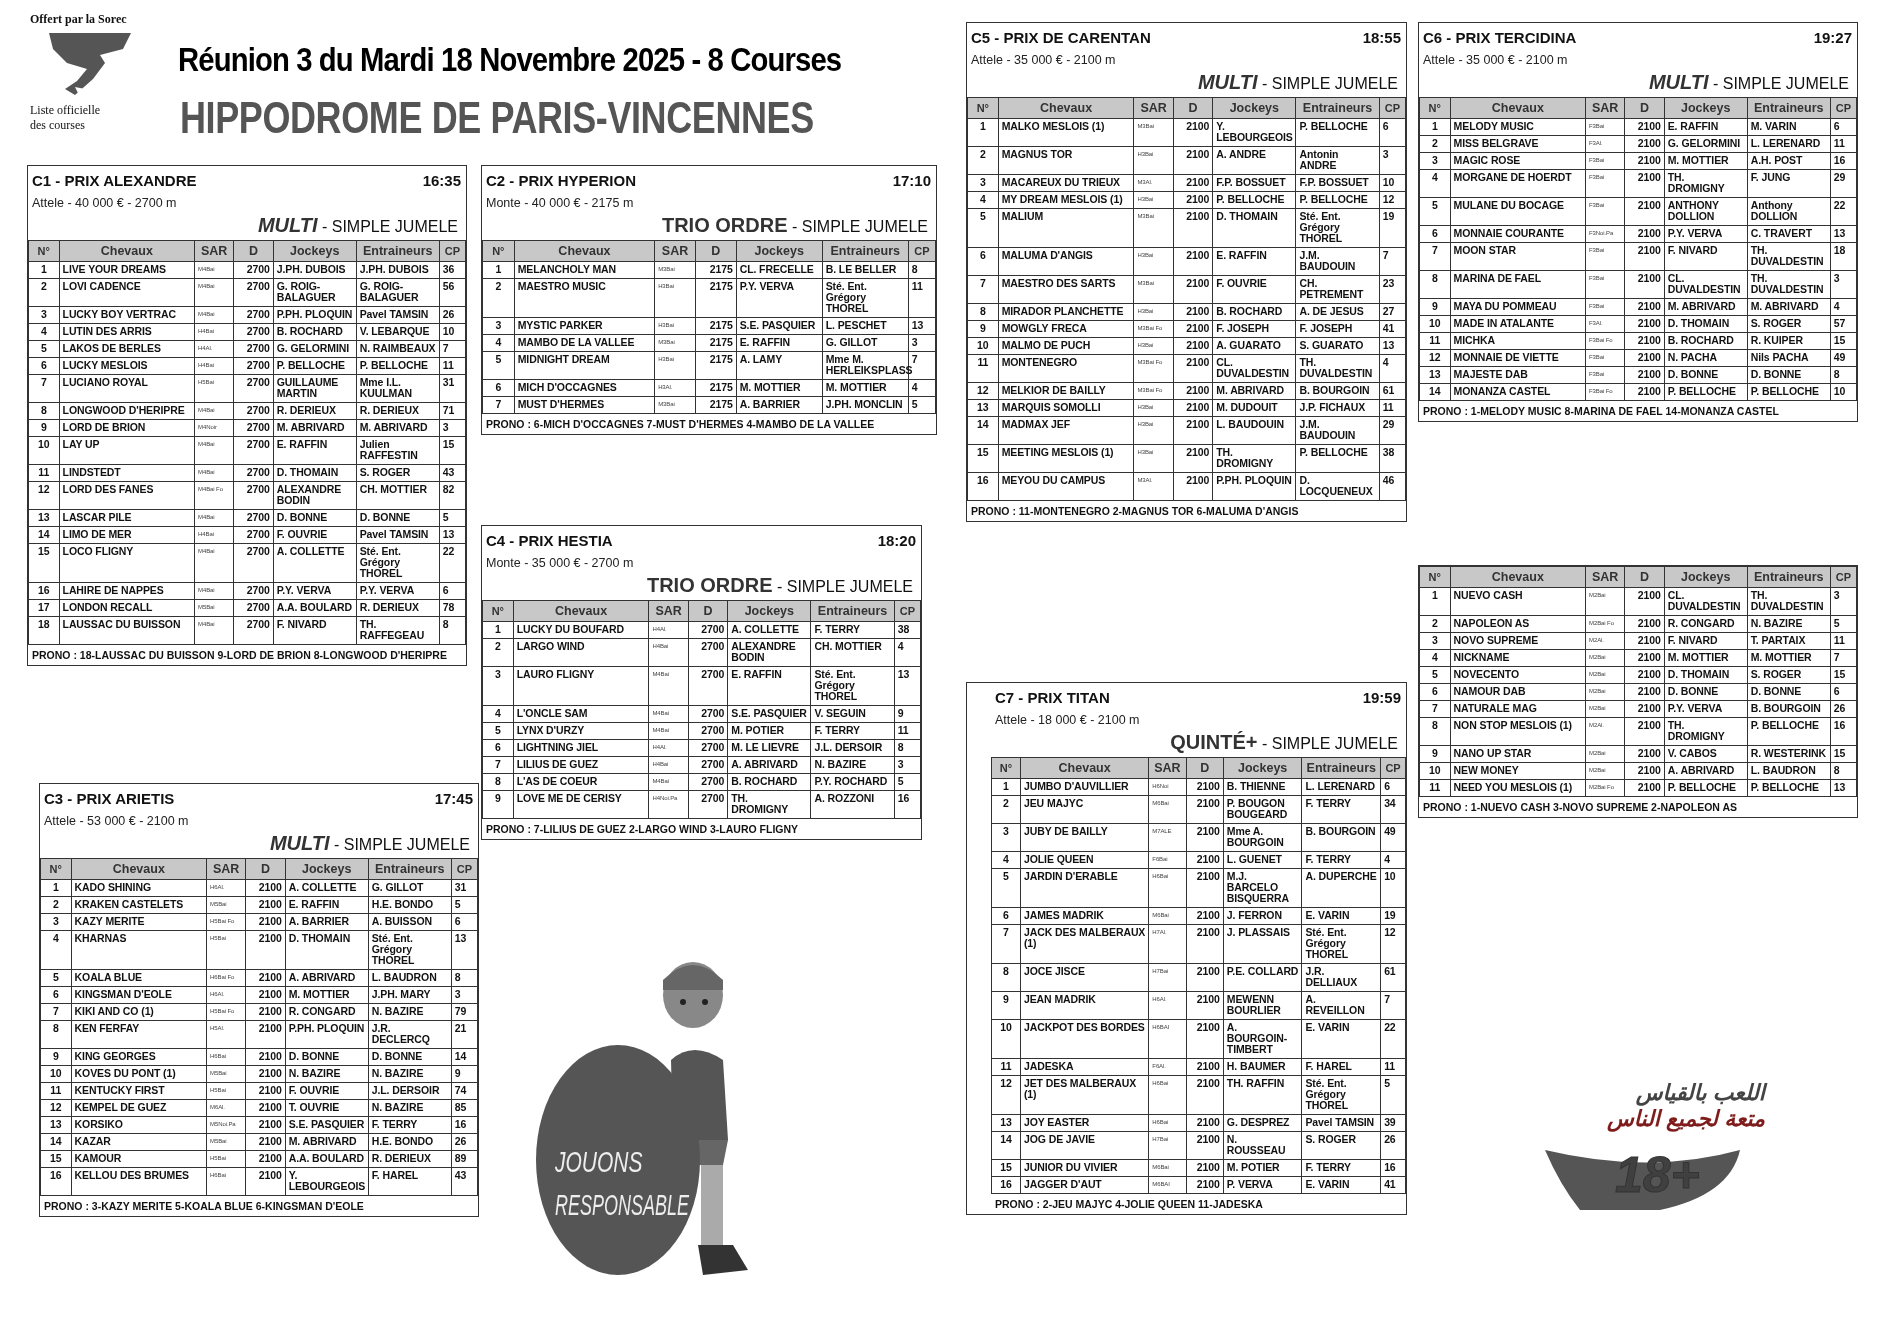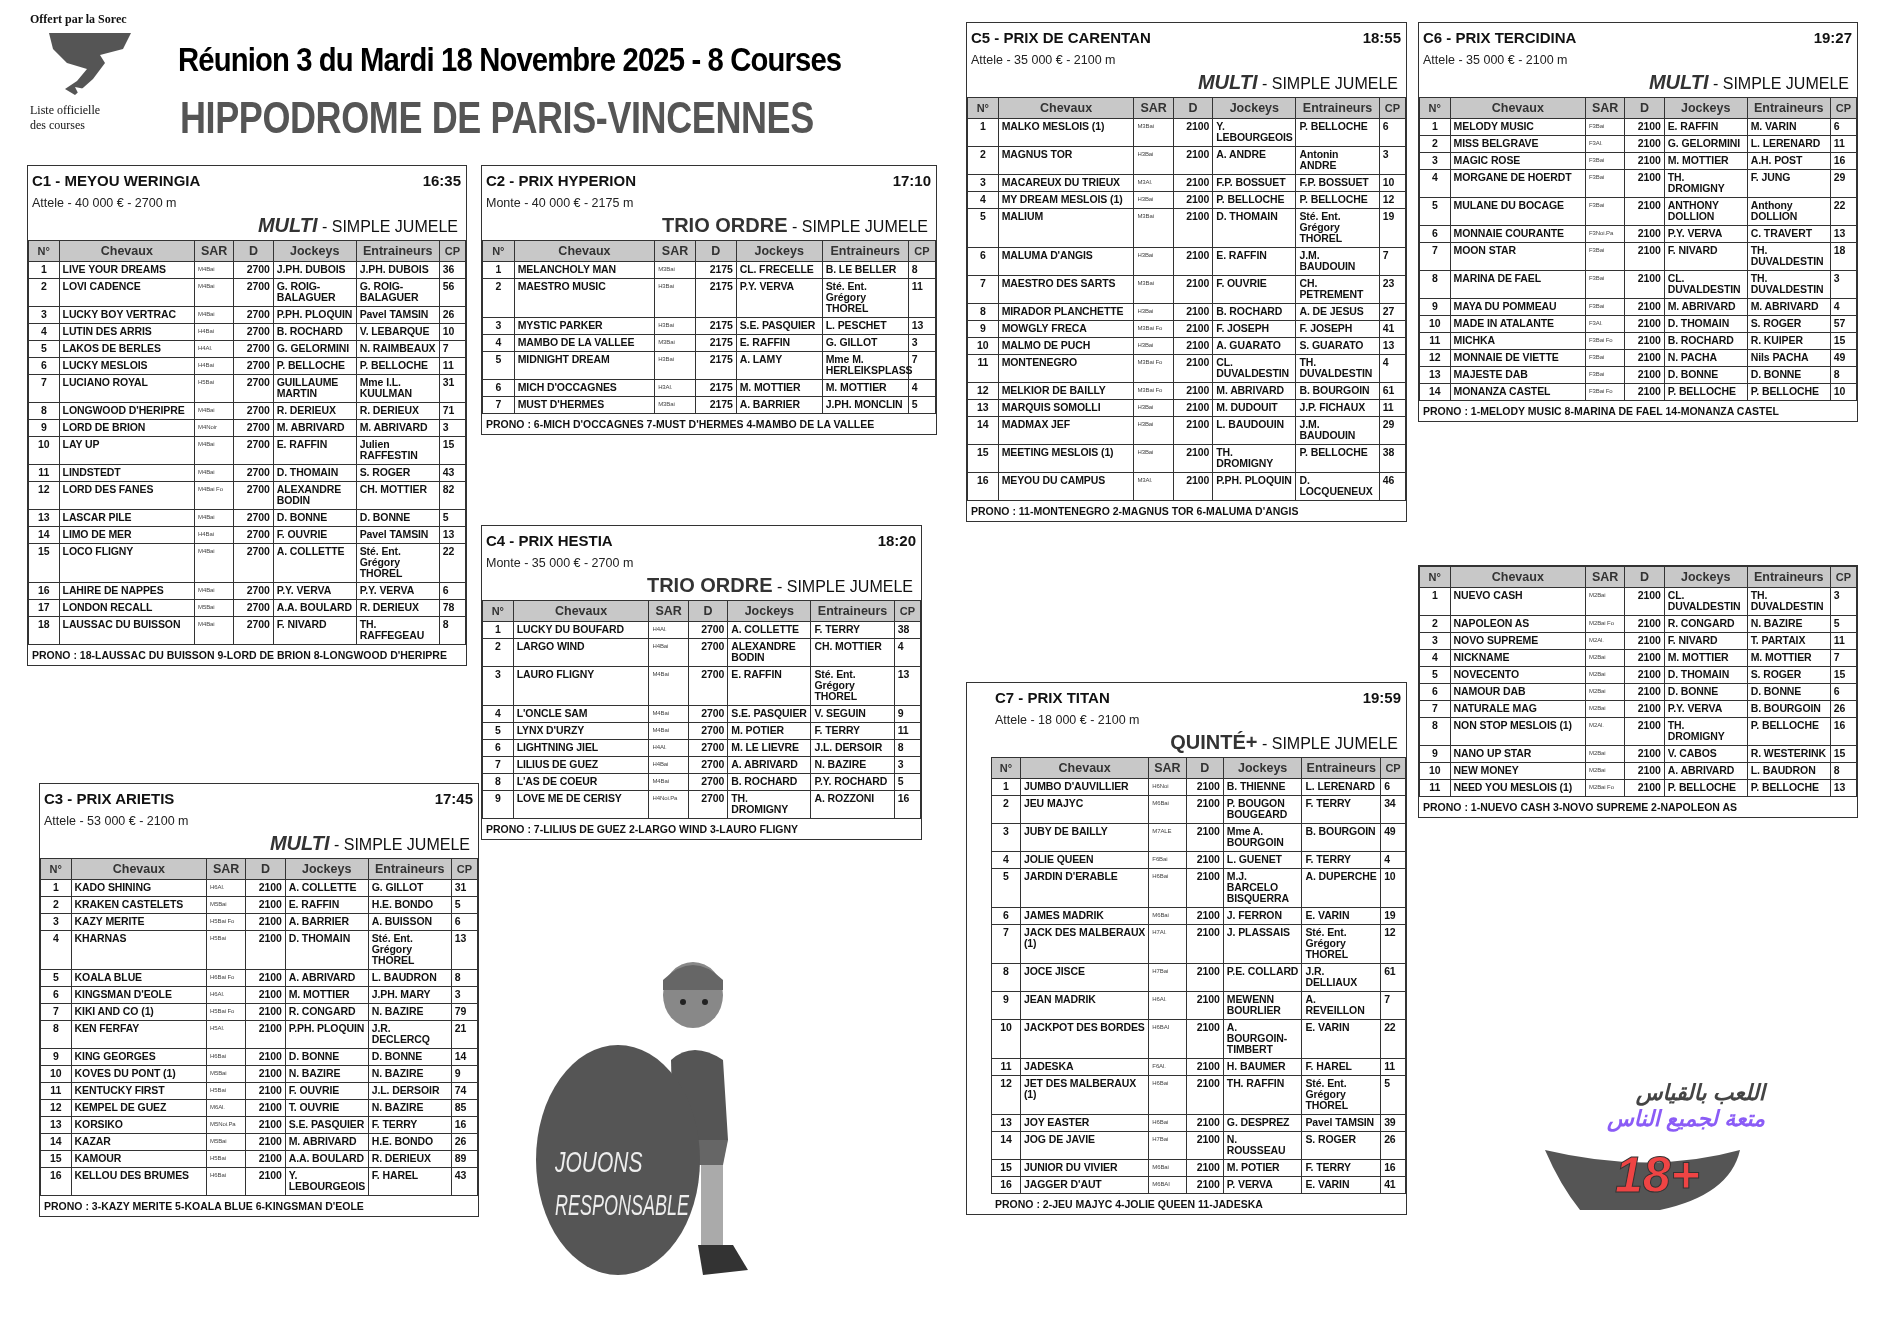--- a/index.html
+++ b/index.html
@@ -42,21 +42,21 @@
     <path d="M30 58 L40 60 L34 66 Z" fill="#fff"></path>
   </svg>
   <div class="bot">Liste officielle</div>
   <div class="bot" style="margin-top:0">des courses</div>
 </div>
 <div class="main-title">Réunion 3 du Mardi 18 Novembre 2025 - 8 Courses</div>
 <div class="venue">HIPPODROME DE PARIS-VINCENNES</div>
 
 <div class="race" id="c1" style="left:27px; top:165px; width:440px;">
     <div class="race-head">
-      <div class="race-title">C1 -  MEYOU WERINGIA</div>
+      <div class="race-title">C1 -  PRIX ALEXANDRE</div>
       <div class="race-time">16:35</div>
       <div class="race-sub">Attele - 40 000 € - 2700 m</div>
       <div class="race-bet"><span class="big it">MULTI</span><span> - SIMPLE JUMELE</span></div>
     </div>
     <table>
       <colgroup>
         <col style="width:7%">
         <col style="width:31%">
         <col style="width:9%">
         <col style="width:9%">
@@ -1264,18 +1264,18 @@
     <rect x="178" y="215" width="22" height="85" fill="#aaa"></rect>
     <path d="M175 295 L210 295 L225 320 L180 325 Z" fill="#333"></path>
     <ellipse cx="95" cy="210" rx="82" ry="115" fill="#555"></ellipse>
   </svg>
   <div style="position:absolute;left:32px;top:195px;font-size:30px;font-style:italic;color:#eee;transform:scaleX(0.7);transform-origin:left;">JOUONS</div>
   <div style="position:absolute;left:32px;top:238px;font-size:30px;font-style:italic;color:#eee;transform:scaleX(0.6);transform-origin:left;white-space:nowrap;">RESPONSABLE</div>
 </div>
 
 <div class="age">
   <div style="text-align:right;font-size:22px;font-weight:bold;color:#444;direction:rtl;font-style:italic;">اللعب بالقياس</div>
-  <div style="text-align:right;font-size:22px;font-weight:bold;color:#8b5cf6;direction:rtl;font-style:italic;">متعة لجميع الناس</div>
+  <div style="text-align:right;font-size:22px;font-weight:bold;color:#7f1d1d;direction:rtl;font-style:italic;">متعة لجميع الناس</div>
   <svg width="225" height="70" viewBox="0 0 225 70" style="position:absolute;left:0;top:65px;">
     <path d="M5 5 Q110 30 200 5 Q190 50 120 65 L40 65 Q20 40 5 5 Z" fill="#555"></path>
   </svg>
-  <div style="position:absolute;left:75px;top:66px;font-size:50px;font-weight:bold;font-style:italic;color:#ef4444;-webkit-text-stroke:1px #333;">18+</div>
+  <div style="position:absolute;left:75px;top:66px;font-size:50px;font-weight:bold;font-style:italic;color:#404040;-webkit-text-stroke:1px #333;">18+</div>
 </div>
 
 </body></html>

